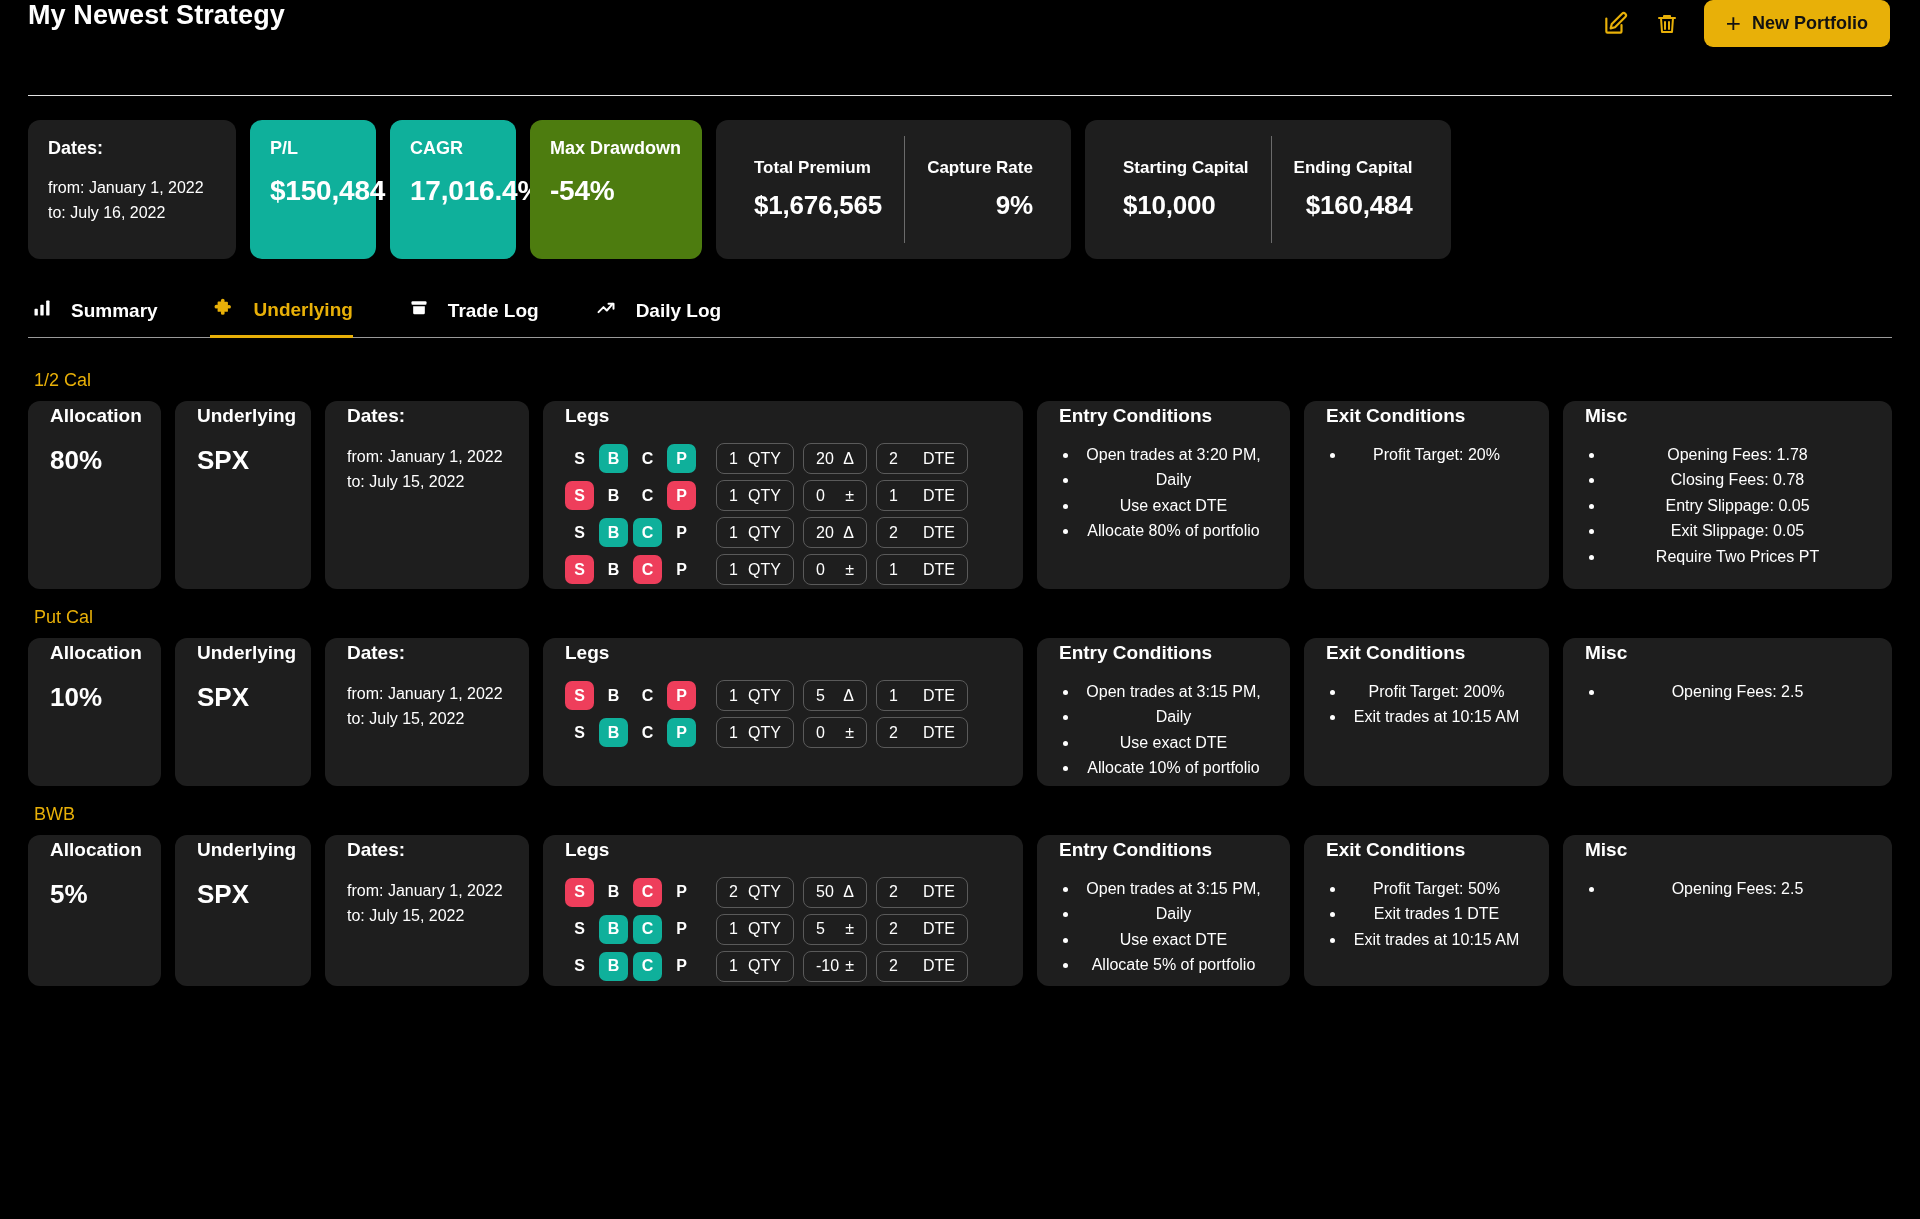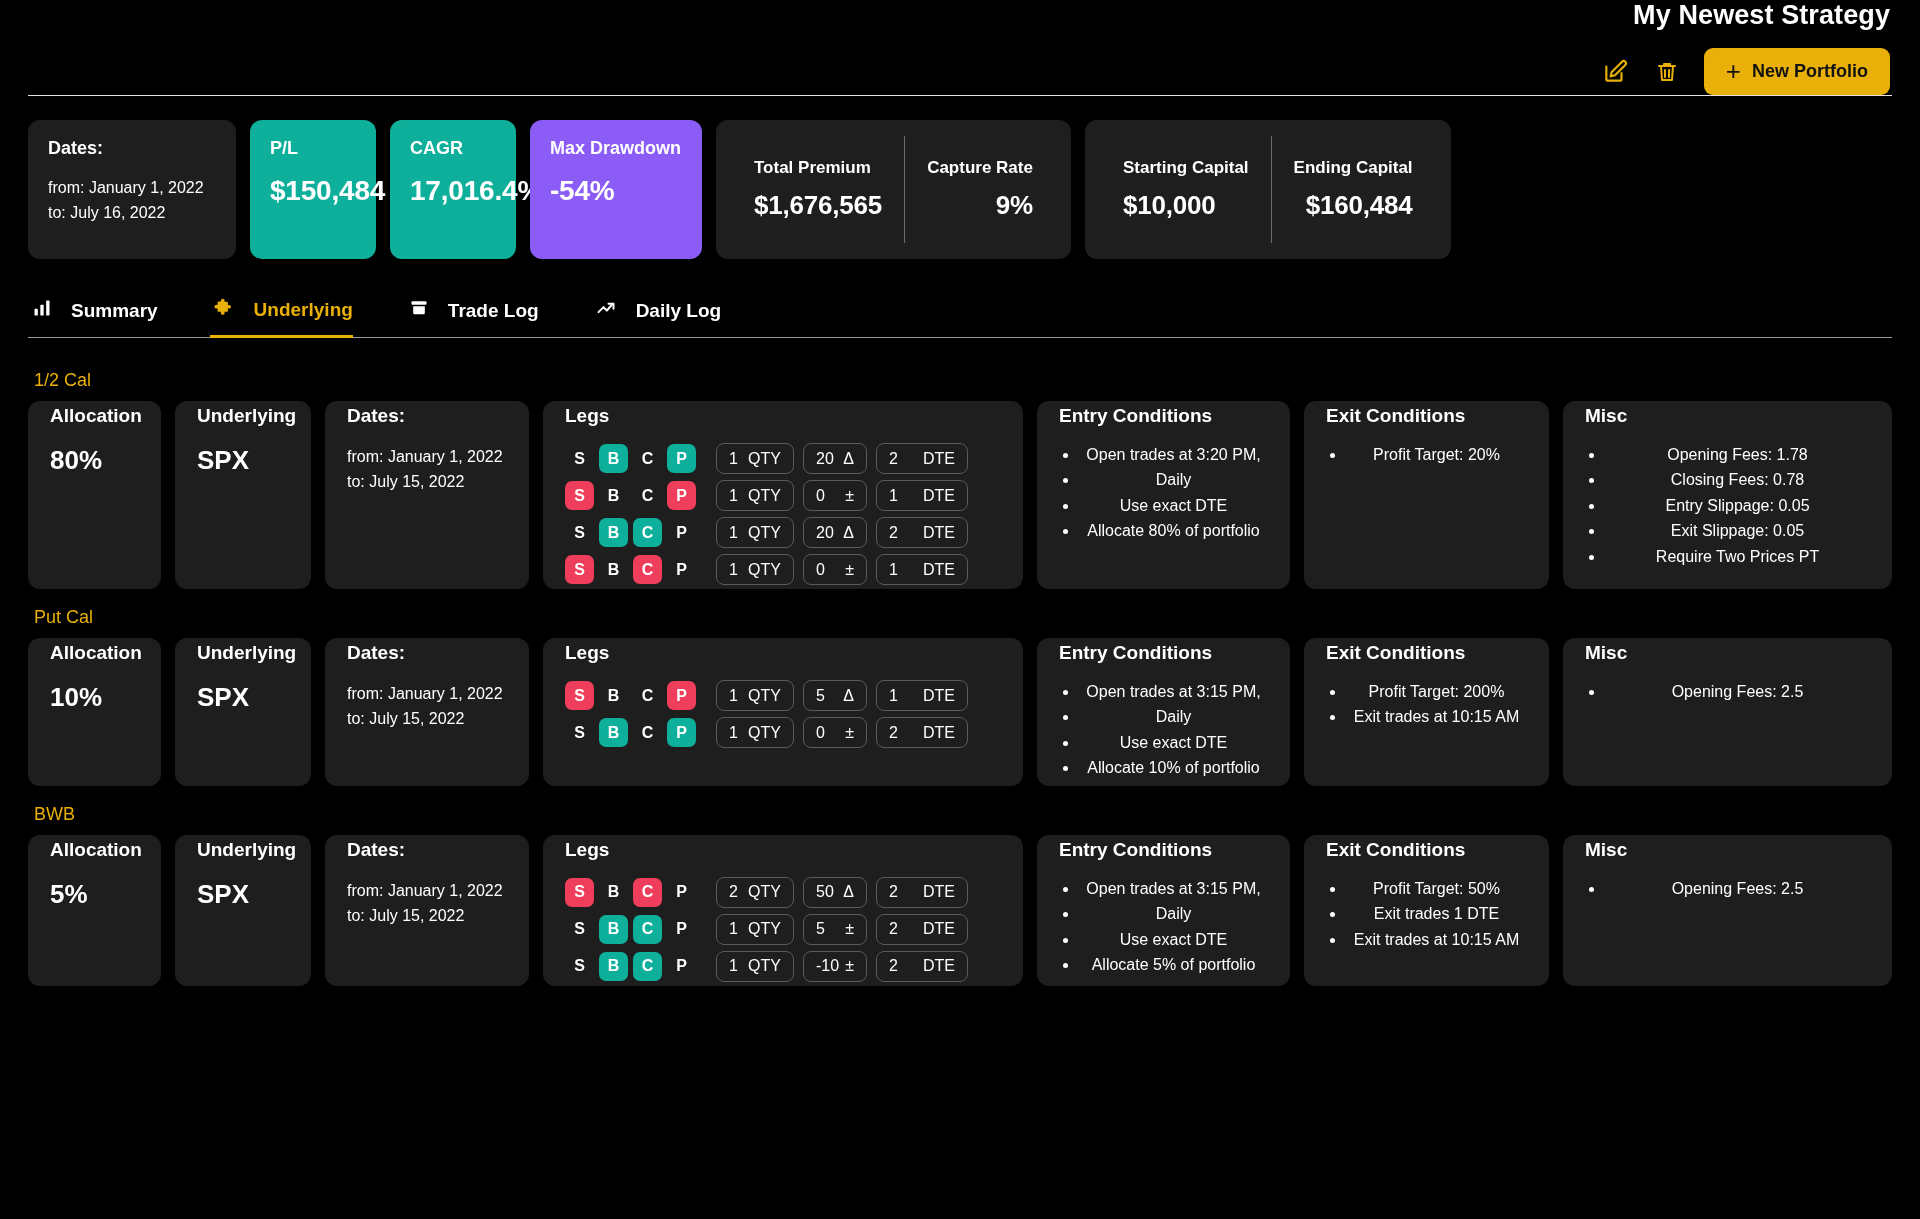--- a/index.html
+++ b/index.html
@@ -11,24 +11,23 @@
     color: #ffffff;
     overflow: hidden;
   }
 
   .page { width: 1920px; height: 1219px; position: relative; }
 
   
   .header {
     height: 95px;
     display: flex;
-    align-items: flex-end;
+    align-items: flex-start;
     justify-content: space-between;
     padding: 0 30px 0 28px;
-    flex-direction: column;
   }
   .page-title { font-size: 27px; font-weight: bold; letter-spacing: .1px; }
   .header-actions { display: flex; align-items: center; gap: 22px; }
   .icon-btn { width: 30px; height: 30px; display: flex; align-items: center; justify-content: center; cursor: pointer; }
   .new-portfolio-btn {
     background: #E8B008;
     color: #121212;
     font-size: 18px;
     font-weight: bold;
     border: none;
@@ -59,21 +58,21 @@
     min-height: 127px;
   }
   .stat-card.dates { width: 208px; }
   .stat-card.accent {
     width: 126px;
     background: #0FB09B;
     display: flex;
     flex-direction: column;
     justify-content: flex-start;
   }
-  .stat-card.danger { width: 172px; background: #8b5cf6; }
+  .stat-card.danger { width: 172px; background: #4d7c0f; }
   .stat-label { font-size: 18px; font-weight: bold; }
   .stat-value { font-size: 28px; font-weight: bold; margin-top: 16px; letter-spacing: -.2px; }
   .dates-lines { margin-top: 17px; font-size: 16px; line-height: 1.55; }
 
   .stat-card.split {
     display: flex;
     padding: 16px;
     align-items: stretch;
   }
   .split-cell {

